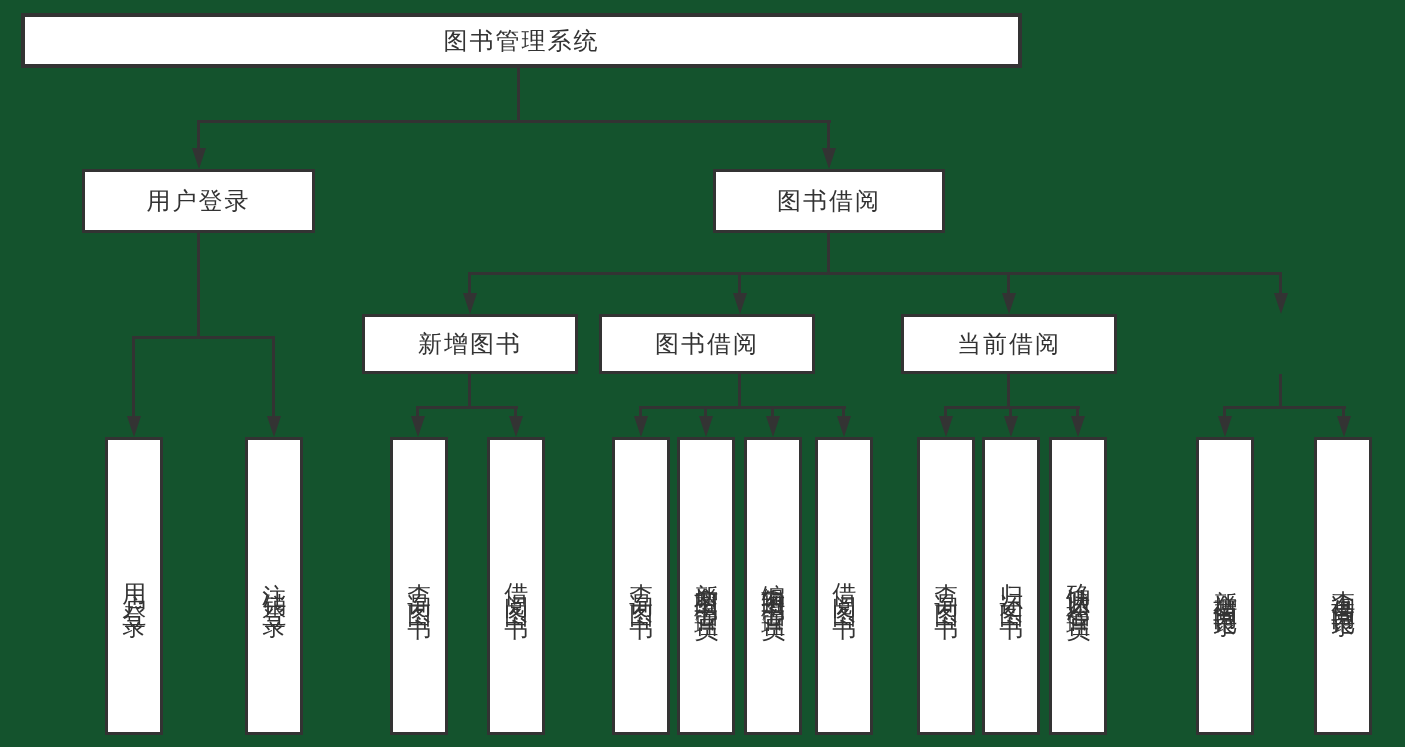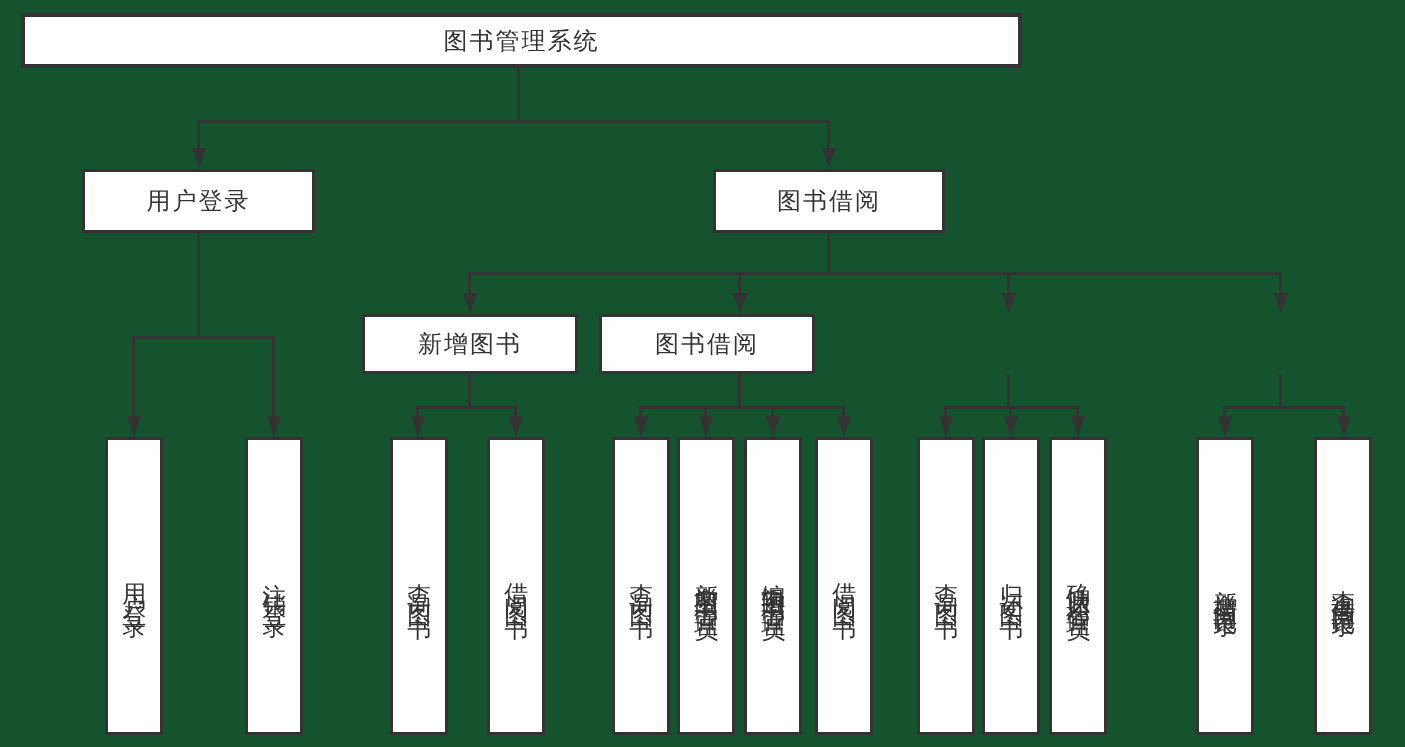--- a/index.html
+++ b/index.html
@@ -57,20 +57,23 @@
   <div class="arrow" style="left:463px;top:293px;"></div>
   <div class="arrow" style="left:733px;top:293px;"></div>
   <div class="arrow" style="left:1002px;top:293px;"></div>
   <div class="arrow" style="left:1274px;top:293px;"></div>
 
   <div class="box hbox" style="left:362px;top:314px;width:216px;height:60px;">
     <span>新增图书</span>
   </div>
   <div class="box hbox" style="left:599px;top:314px;width:216px;height:60px;">
     <span>图书借阅</span>
+  </div>
+  <div class="box hbox" style="left:901px;top:314px;width:216px;height:60px;">
+    <span>当前借阅</span>
   </div>
 
   <div class="vline" style="left:468px;top:374px;height:34px;"></div>
   <div class="hline" style="left:416px;top:406px;width:102px;"></div>
   <div class="vline" style="left:416px;top:406px;height:14px;"></div>
   <div class="vline" style="left:514px;top:406px;height:14px;"></div>
   <div class="arrow" style="left:411px;top:416px;"></div>
   <div class="arrow" style="left:509px;top:416px;"></div>
 
   <div class="vline" style="left:738px;top:374px;height:34px;"></div>

